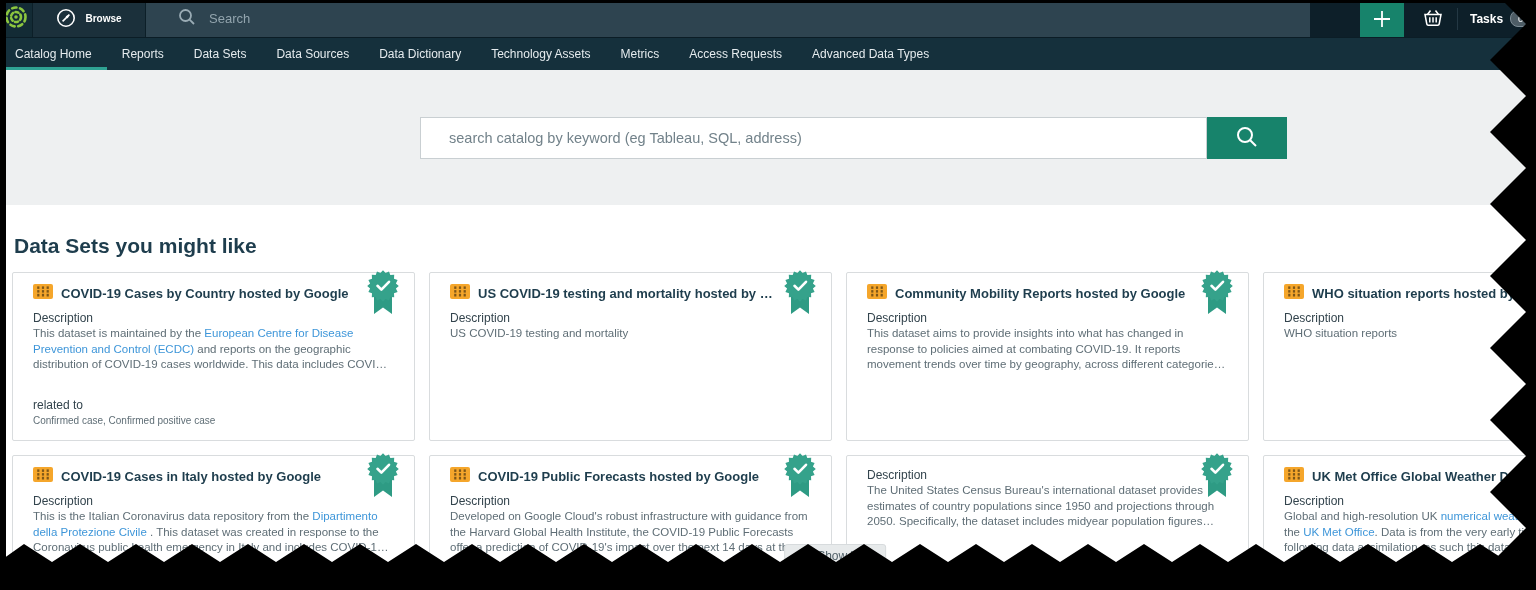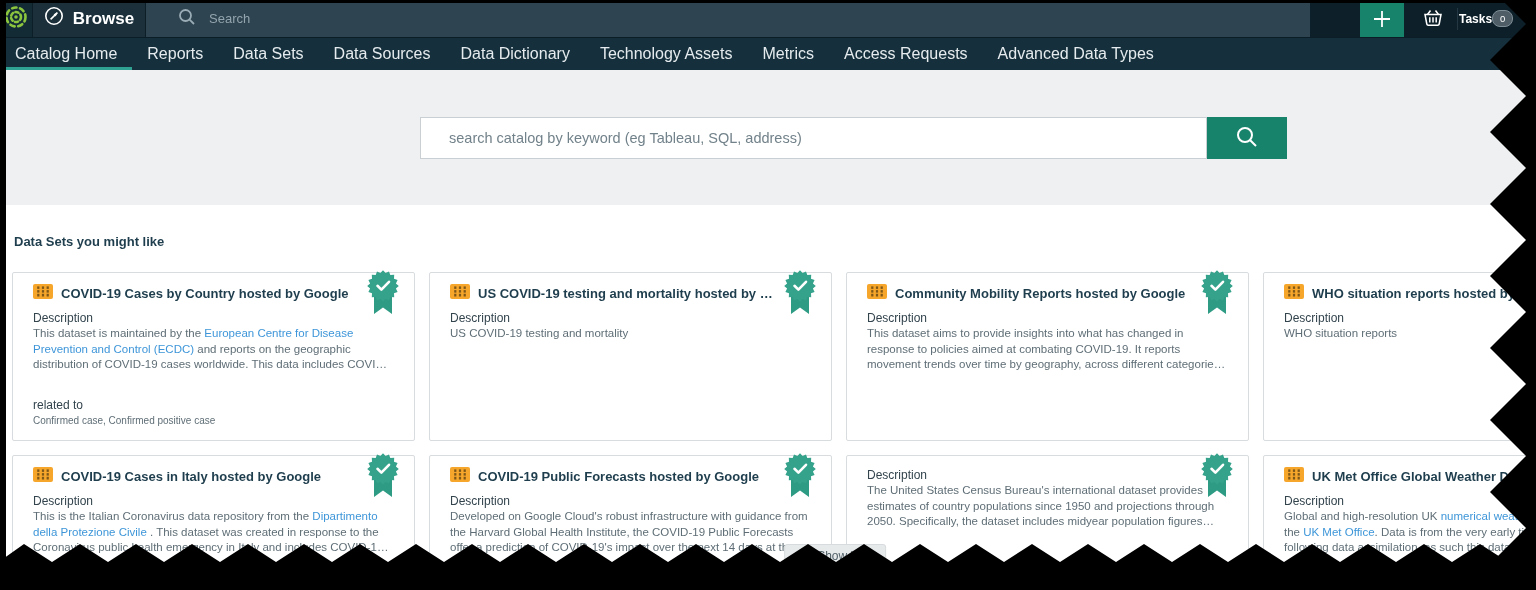--- a/index.html
+++ b/index.html
@@ -4,43 +4,43 @@
 <style>
   html,body{margin:0;padding:0}
   body{
     width:1536px;height:590px;overflow:hidden;position:relative;
     background:#ffffff;font-family:"Liberation Sans",sans-serif;
     -webkit-font-smoothing:antialiased;
   }
   
   .topbar{position:absolute;top:0;left:0;right:0;height:37px;background:#2E4450;display:flex;align-items:stretch;z-index:2}
   .logo-tile{width:32px;background:#132B35;display:flex;align-items:center;justify-content:center;border-right:1px solid #0C1F28}
-  .browse-btn{width:112px;background:#1B303B;display:flex;align-items:center;justify-content:center;gap:9px;color:#fff;font-weight:700;font-size:17px;border-right:1px solid #0C1F28;cursor:pointer}
+  .browse-btn{width:112px;background:#1B303B;display:flex;align-items:center;justify-content:center;gap:9px;color:#fff;font-weight:700;font-size:10px;border-right:1px solid #0C1F28;cursor:pointer}
   .topsearch{flex:1;display:flex;align-items:center;padding-left:32px;gap:11px}
   .topsearch input{background:transparent;border:0;outline:0;color:#cfd8dd;font-size:13px;width:400px}
   .topsearch input::placeholder{color:#93A5AE}
   .top-right{width:226px;background:#0D1F29;display:flex;align-items:center;flex:none}
   .plus-btn{width:44px;height:37px;margin-left:50px;background:#17836B;border:0;color:#fff;display:flex;align-items:center;justify-content:center;cursor:pointer}
   .cart-btn{margin-left:13px;width:32px;display:flex;align-items:center;justify-content:center;cursor:pointer}
   .top-divider{width:1px;height:22px;background:#243844;margin-left:8px}
-  .tasks{display:flex;align-items:center;margin-left:1px;cursor:pointer}
+  .tasks{display:flex;align-items:center;gap:7px;margin-left:12px;cursor:pointer}
   .tasks-label{color:#fff;font-size:12px;font-weight:700}
   .tasks-badge{min-width:15px;height:15px;border-radius:8px;background:#4E5D66;border:1px solid #7E8D96;color:#fff;font-size:9.5px;display:flex;align-items:center;justify-content:center;padding:0 2px}
   
   .subnav{position:absolute;top:37px;left:0;right:0;height:32px;background:#15303C;display:flex;align-items:stretch;border-top:1px solid #0B1D26;z-index:2}
-  .tab{padding:0 15px;display:flex;align-items:center;color:#E5EBEE;font-size:16px;cursor:pointer;position:relative;white-space:nowrap}
+  .tab{padding:0 15px;display:flex;align-items:center;color:#E5EBEE;font-size:12px;cursor:pointer;position:relative;white-space:nowrap}
   .tab.active::after{content:"";position:absolute;left:0;right:0;bottom:0;height:3px;background:#2FA293}
   
   .gray-band{position:absolute;top:69px;left:0;right:0;height:136px;background:#EEF0F1}
   .hero{position:absolute;top:117px;left:420px;display:flex;align-items:stretch;z-index:2}
   .hero input{width:729px;height:40px;border:1px solid #C9CFD2;background:#fff;padding:0 28px;font-size:14.5px;color:#3C4A52;outline:none}
   .hero input::placeholder{color:#72828A}
   .hero-search-btn{width:80px;height:42px;background:#17836B;border:0;display:flex;align-items:center;justify-content:center;cursor:pointer}
   
-  .section-title{position:absolute;top:234px;left:14px;font-size:13px;font-weight:700;color:#1E3D4D}
+  .section-title{position:absolute;top:234px;left:14px;font-size:21px;font-weight:700;color:#1E3D4D}
   .cards-grid{position:absolute;top:272px;left:12px;width:1654px;display:grid;grid-template-columns:repeat(4,403px);column-gap:14px;row-gap:14px;align-items:stretch}
   .card{position:relative;background:#fff;border:1px solid #D9DCDE;border-radius:2px;padding:11px 20px 12px;box-sizing:border-box;cursor:pointer}
   .card-head{display:flex;align-items:center;gap:8px;margin-bottom:7px;padding-right:38px}
   .card-title{font-size:13px;font-weight:700;color:#1E3D4D;white-space:nowrap;overflow:hidden;text-overflow:ellipsis}
   .ds-icon{flex:none}
   .badge{position:absolute;top:-3px;right:14px;width:34px;height:46px;z-index:1}
   .desc-label,.rel-label{font-size:12px;font-weight:400;color:#33444D;line-height:16px}
   .card-desc{font-size:11.5px;color:#5F6E76;line-height:15.5px;display:-webkit-box;-webkit-line-clamp:3;-webkit-box-orient:vertical;overflow:hidden}
   .card-desc .link,.link{color:#3E96D9}
   .card-related{margin-top:24px}

